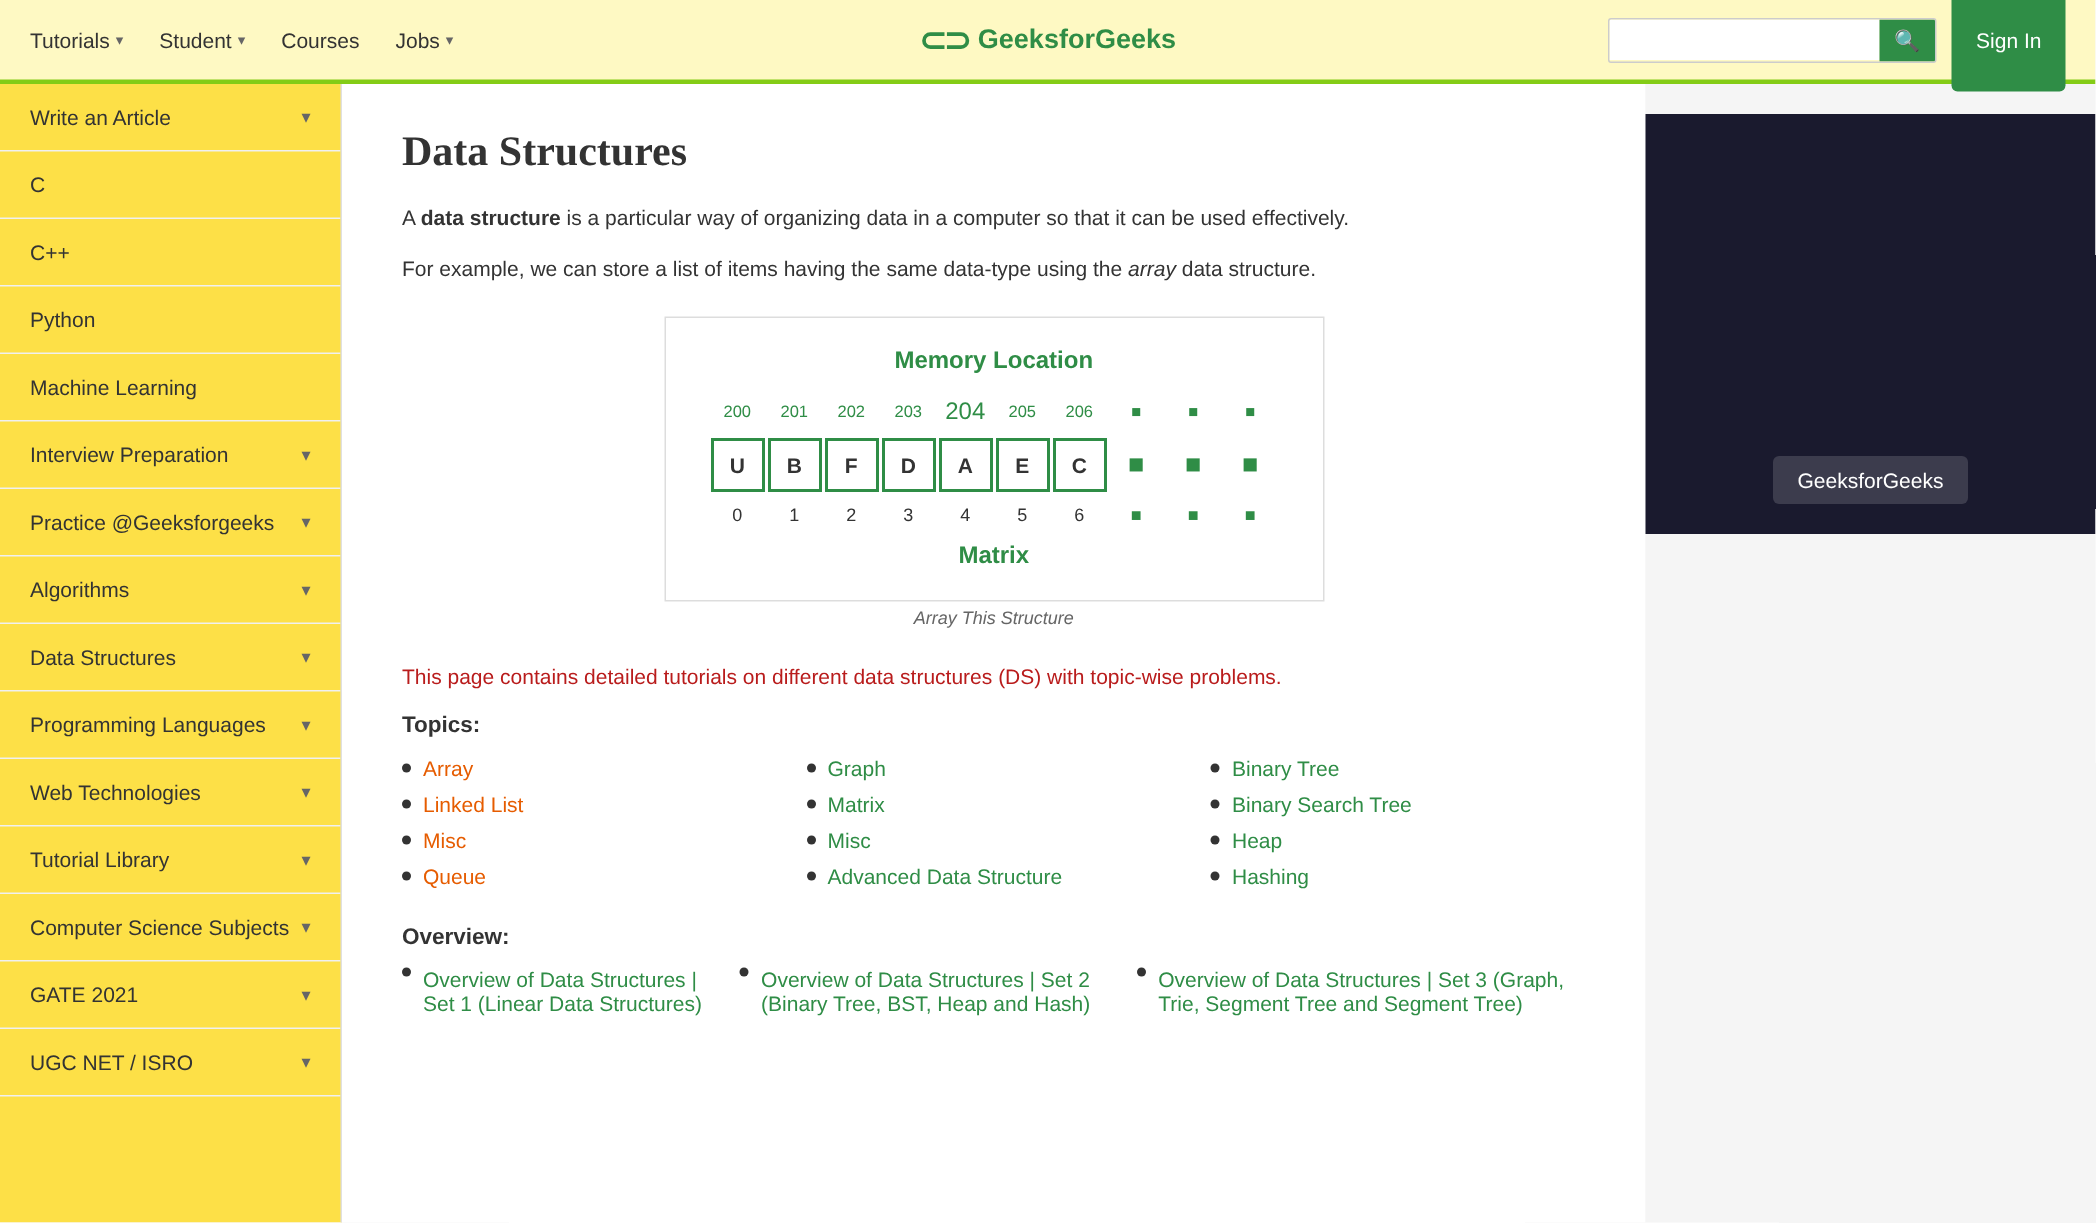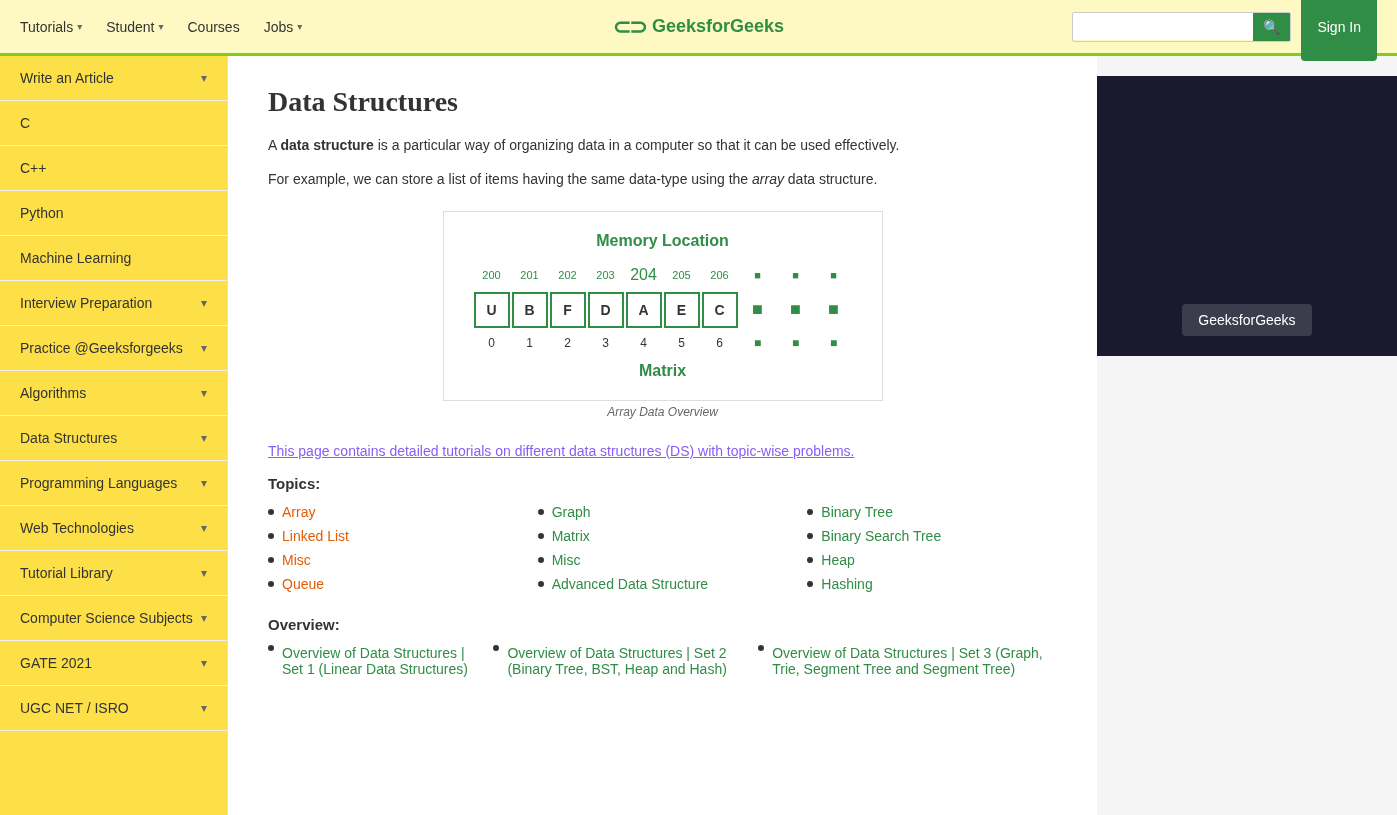--- a/index.html
+++ b/index.html
@@ -234,23 +234,22 @@
     .diagram-index-label {
       color: #2f8d46;
       font-size: 16px;
       font-weight: bold;
       margin-top: 4px;
     }
 
     
     .page-desc {
       font-size: 14px;
-      color: #8b5cf6;
+      color: #b91c1c;
       margin-bottom: 16px;
-      text-decoration: underline;
     }
 
     
     .topics-heading {
       font-size: 15px;
       font-weight: bold;
       color: #333;
       margin-bottom: 12px;
     }
     .topics-grid {
@@ -454,21 +453,21 @@
             <div class="index-num">3</div>
             <div class="index-num">4</div>
             <div class="index-num">5</div>
             <div class="index-num">6</div>
             <div class="index-num" style="color:#2f8d46;">■</div>
             <div class="index-num" style="color:#2f8d46;">■</div>
             <div class="index-num" style="color:#2f8d46;">■</div>
           </div>
           <div class="diagram-index-label">Matrix</div>
         </div>
-        <div class="diagram-label">Array Data Overview</div>
+        <div class="diagram-label">Array This Structure</div>
       </div>
     </div>
 
     <p class="page-desc">This page contains detailed tutorials on different data structures (DS) with topic-wise problems.</p>
 
     <p class="topics-heading">Topics:</p>
     <div class="topics-grid">
       <div class="topic-column">
         <div class="topic-item">
           <div class="topic-bullet"></div>

